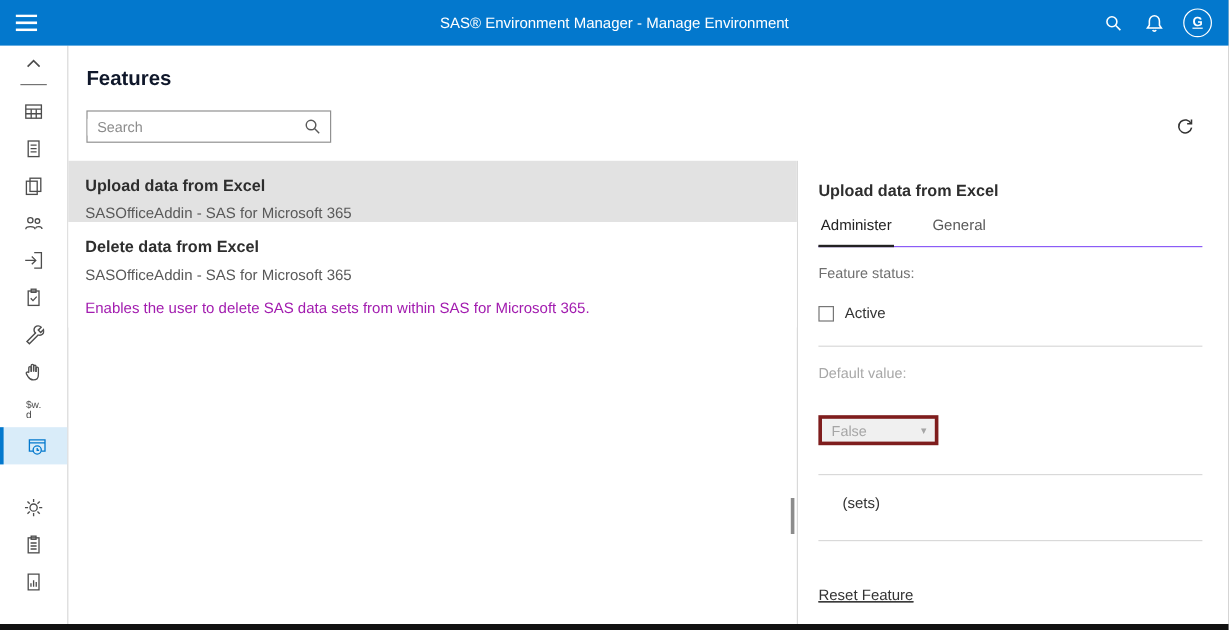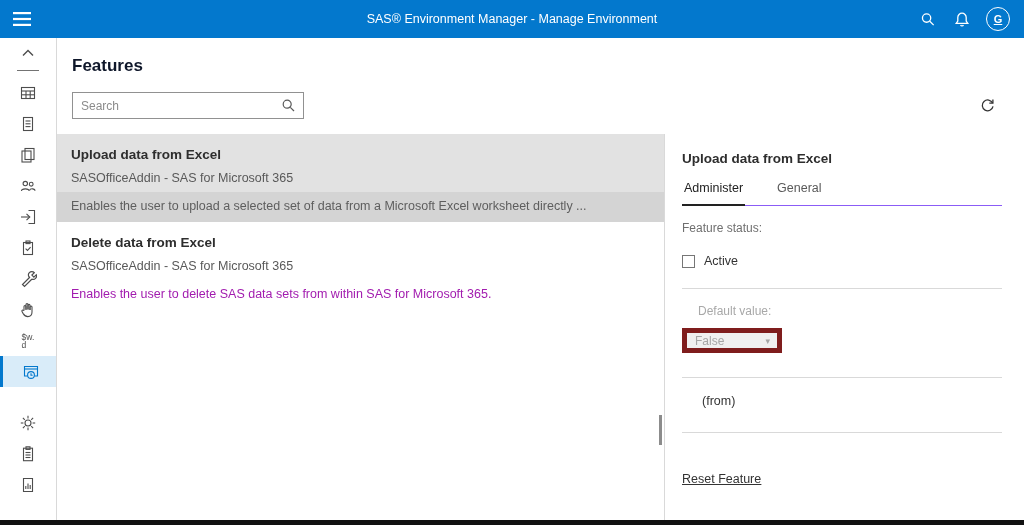--- a/index.html
+++ b/index.html
@@ -25,21 +25,21 @@
   .side-btn.selected svg{stroke:#0378cd;}
   .side-divider{height:1px;background:#737373;margin:6px 17px 6px 17px;}
   .side-gap{height:20px;}
   .fmt-icon{font-size:8.5px;line-height:8px;color:#4d4d4d;text-align:left;font-weight:400;}
 
   
   .content{flex:1;display:flex;flex-direction:column;position:relative;min-width:0;}
   .content-header{padding:10px 12px 0 15px;}
   .page-title{font-size:17px;font-weight:700;color:#0f172a;margin:8px 0 0 0;}
   .search-row{display:flex;align-items:center;margin-top:16px;}
-  .search-box{width:232px;height:27px;box-sizing:border-box;border:1px solid #919191;display:flex;align-items:center;background:#fff;}
+  .search-box{width:204px;height:27px;box-sizing:border-box;border:1px solid #919191;display:flex;align-items:center;background:#fff;}
   .search-box input{border:none;outline:none;flex:1;font-size:12px;padding:0 6px 0 8px;color:#333;font-family:"Liberation Sans",sans-serif;min-width:0;}
   .search-box input::placeholder{color:#8c8c8c;}
   .search-box .mag{display:flex;align-items:center;padding-right:7px;}
   .refresh-btn{margin-left:auto;margin-right:10px;background:none;border:none;cursor:pointer;display:flex;align-items:center;}
 
   .split{flex:1;display:flex;margin-top:15px;min-height:0;}
   .list-pane{width:608px;box-sizing:border-box;border-right:1px solid #d9d9d9;position:relative;flex:none;}
   .list-item{cursor:pointer;background:#fff;}
   .list-item .li-title{font-size:13.5px;font-weight:700;color:#2e2e2e;padding:13px 14px 0 14px;}
   .list-item .li-sub{font-size:12.5px;color:#595959;padding:9px 14px 0 14px;}
@@ -48,26 +48,26 @@
   .list-item.selected .li-desc{background:#d4d4d4;color:#5e5e5e;}
   .scroll-thumb{position:absolute;right:2px;top:281px;width:3px;height:30px;background:#8c8c8c;cursor:pointer;}
 
   
   .detail-pane{flex:1;padding:0 22px 0 17px;display:flex;flex-direction:column;min-width:0;}
   .detail-title{font-size:13.5px;font-weight:700;color:#2e2e2e;margin:17px 0 0 0;}
   .tabs{display:flex;gap:30px;margin-top:15px;border-bottom:1px solid #8b5cf6;}
   .tab{font-size:12.5px;color:#595959;padding:0 2px 9px 2px;cursor:pointer;}
   .tab.active{color:#222;border-bottom:2px solid #222;margin-bottom:-1px;}
   .field-label{font-size:12px;color:#6f6f6f;margin-top:15px;}
-  .field-label.disabled{color:#a8a8a8;margin-left:16px;}
+  .field-label.disabled{color:#a8a8a8;}
   .checkbox-row{display:flex;align-items:center;gap:9px;margin-top:19px;font-size:12.5px;color:#333;cursor:pointer;}
   .checkbox{width:13px;height:13px;box-sizing:border-box;border:1px solid #767676;background:#fff;flex:none;}
   .divider{height:1px;background:#d9d9d9;margin-top:20px;flex:none;}
   .divider.mt24{margin-top:24px;}
-  .select{width:100px;height:25px;box-sizing:border-box;margin-top:10px;background:#f0f0f0;border:5px solid #7f1d1d;
+  .select{width:100px;height:25px;box-sizing:border-box;margin-top:28px;background:#f0f0f0;border:3px solid #7f1d1d;
           display:flex;align-items:center;font-size:12px;color:#a6a6a6;padding:0 7px 0 8px;}
   .select .caret{margin-left:auto;font-size:9px;color:#a6a6a6;}
   .exceptions-header{display:flex;align-items:center;gap:9px;margin-top:17px;font-size:12.5px;color:#333;}
   .exceptions-header .chev{display:flex;align-items:center;cursor:pointer;}
   .exceptions-header .pencil{margin-left:auto;display:flex;align-items:center;cursor:pointer;}
   .exceptions-value{font-size:12.5px;color:#333;margin-top:16px;padding-left:20px;}
   .reset-row{margin-top:36px;text-decoration:underline;}
   .reset-link{font-size:12.5px;color:#333;text-decoration:underline;cursor:pointer;}
 
   .bottom-strip{height:5px;background:#111;}
@@ -243,21 +243,20 @@
           </button>
         </div>
       </div>
 
       <div class="split">
 
         <div class="list-pane">
           <div class="list-item selected">
             <div class="li-title">Upload data from Excel</div>
             <div class="li-sub">SASOfficeAddin - SAS for Microsoft 365</div>
-            <div class="li-desc">Enables the user to upload a selected set of data from a Microsoft Excel worksheet directly ...</div>
           </div>
           <div class="list-item">
             <div class="li-title">Delete data from Excel</div>
             <div class="li-sub">SASOfficeAddin - SAS for Microsoft 365</div>
             <div class="li-desc">Enables the user to delete SAS data sets from within SAS for Microsoft 365.</div>
           </div>
           <div class="scroll-thumb"></div>
         </div>
 
         <aside class="detail-pane">
@@ -278,21 +277,21 @@
           <div class="divider"></div>
 
           <div class="field-label disabled">Default value:</div>
           <div class="select">
             <span>False</span>
             <span class="caret">▾</span>
           </div>
 
           <div class="divider mt24"></div>
 
-          <div class="exceptions-value">(from)</div>
+          <div class="exceptions-value">(sets)</div>
 
           <div class="divider mt24"></div>
 
           <div class="reset-row">
             <a class="reset-link">Reset Feature</a>
           </div>
         </aside>
 
       </div>
     </div>

